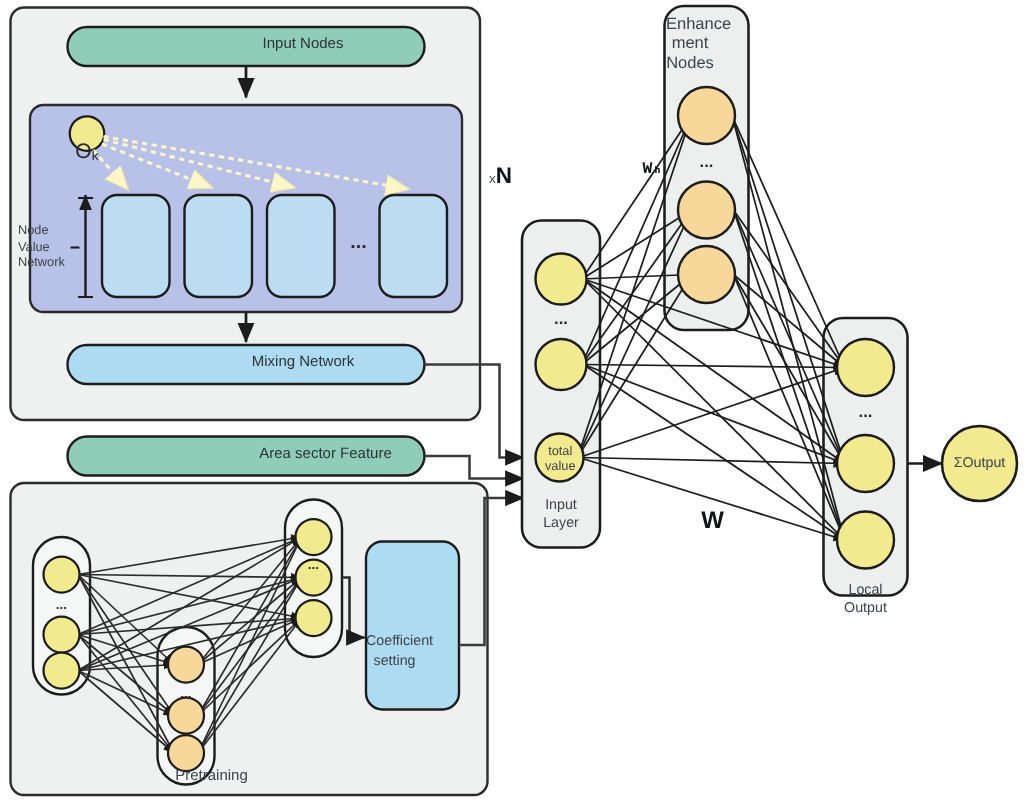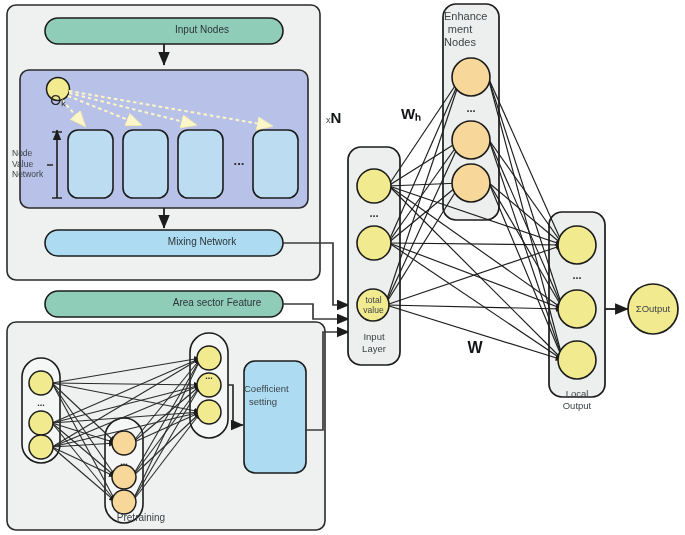--- a/index.html
+++ b/index.html
@@ -239,41 +239,41 @@
   <div class="lbl" style="left:326px; top:101px; width:36px; text-align:left;">
     <span style="font-size:9px;">x</span><span style="font-size:15px; font-weight:bold; color:#111417;">N</span>
   </div>
 
   <div class="lbl bar-label" style="left:60px; top:297px; width:238px;">Area sector Feature</div>
 
   <div class="lbl" style="left:29px; top:398px; width:24px; font-size:9px; font-weight:bold; color:#2b2b2b;">...</div>
   <div class="lbl" style="left:112px; top:457px; width:24px; font-size:9px; font-weight:bold; color:#2b2b2b;">...</div>
   <div class="lbl" style="left:197px; top:371px; width:24px; font-size:9px; font-weight:bold; color:#2b2b2b;">...</div>
 
-  <div class="lbl" style="left:244px; top:382px; width:38px; font-size:9.5px; line-height:13px;">Coefficient
+  <div class="lbl" style="left:244px; top:421px; width:38px; font-size:9.5px; line-height:13px;">Coefficient
 setting</div>
 
   <div class="lbl" style="left:96px; top:512px; width:90px; font-size:10px;text-align:center;">Pretraining</div>
 
   <div class="lbl" style="left:362px; top:208px; width:24px; font-size:11px; font-weight:bold; color:#2b2b2b;">...</div>
   <div class="lbl" style="left:355px; top:295px; width:37px; font-size:8.5px; line-height:10px;">total
 value</div>
   <div class="lbl" style="left:352px; top:331px; width:44px; font-size:9.5px; line-height:12px;">Input
 Layer</div>
 
   <div class="lbl" style="left:444px; top:10px; width:32px; font-size:11px; line-height:13px;">Enhance
 ment
 Nodes</div>
   <div class="lbl" style="left:459px; top:103px; width:24px; font-size:11px; font-weight:bold; color:#2b2b2b;">...</div>
 
   <div class="lbl" style="left:565px; top:270px; width:24px; font-size:11px; font-weight:bold; color:#2b2b2b;">...</div>
   <div class="lbl" style="left:553px; top:388px; width:48px; font-size:9.5px; line-height:12px;">Local
 Output</div>
 
-  <div class="lbl big-label" style="left:388px; top:97px; width:46px; font-size:15px;">
+  <div class="lbl big-label" style="left:412px; top:97px; width:46px; font-size:11px;font-family:Liberation Mono, monospace;">
     <span>Wₕ</span>
   </div>
   <div class="lbl big-label" style="left:458px; top:331px; width:34px; font-size:16px;">
     <span>W</span>
   </div>
 
   <div class="lbl" style="left:628px; top:303px; width:50px; font-size:9.5px;">ΣOutput</div>
 
 </div>
 

